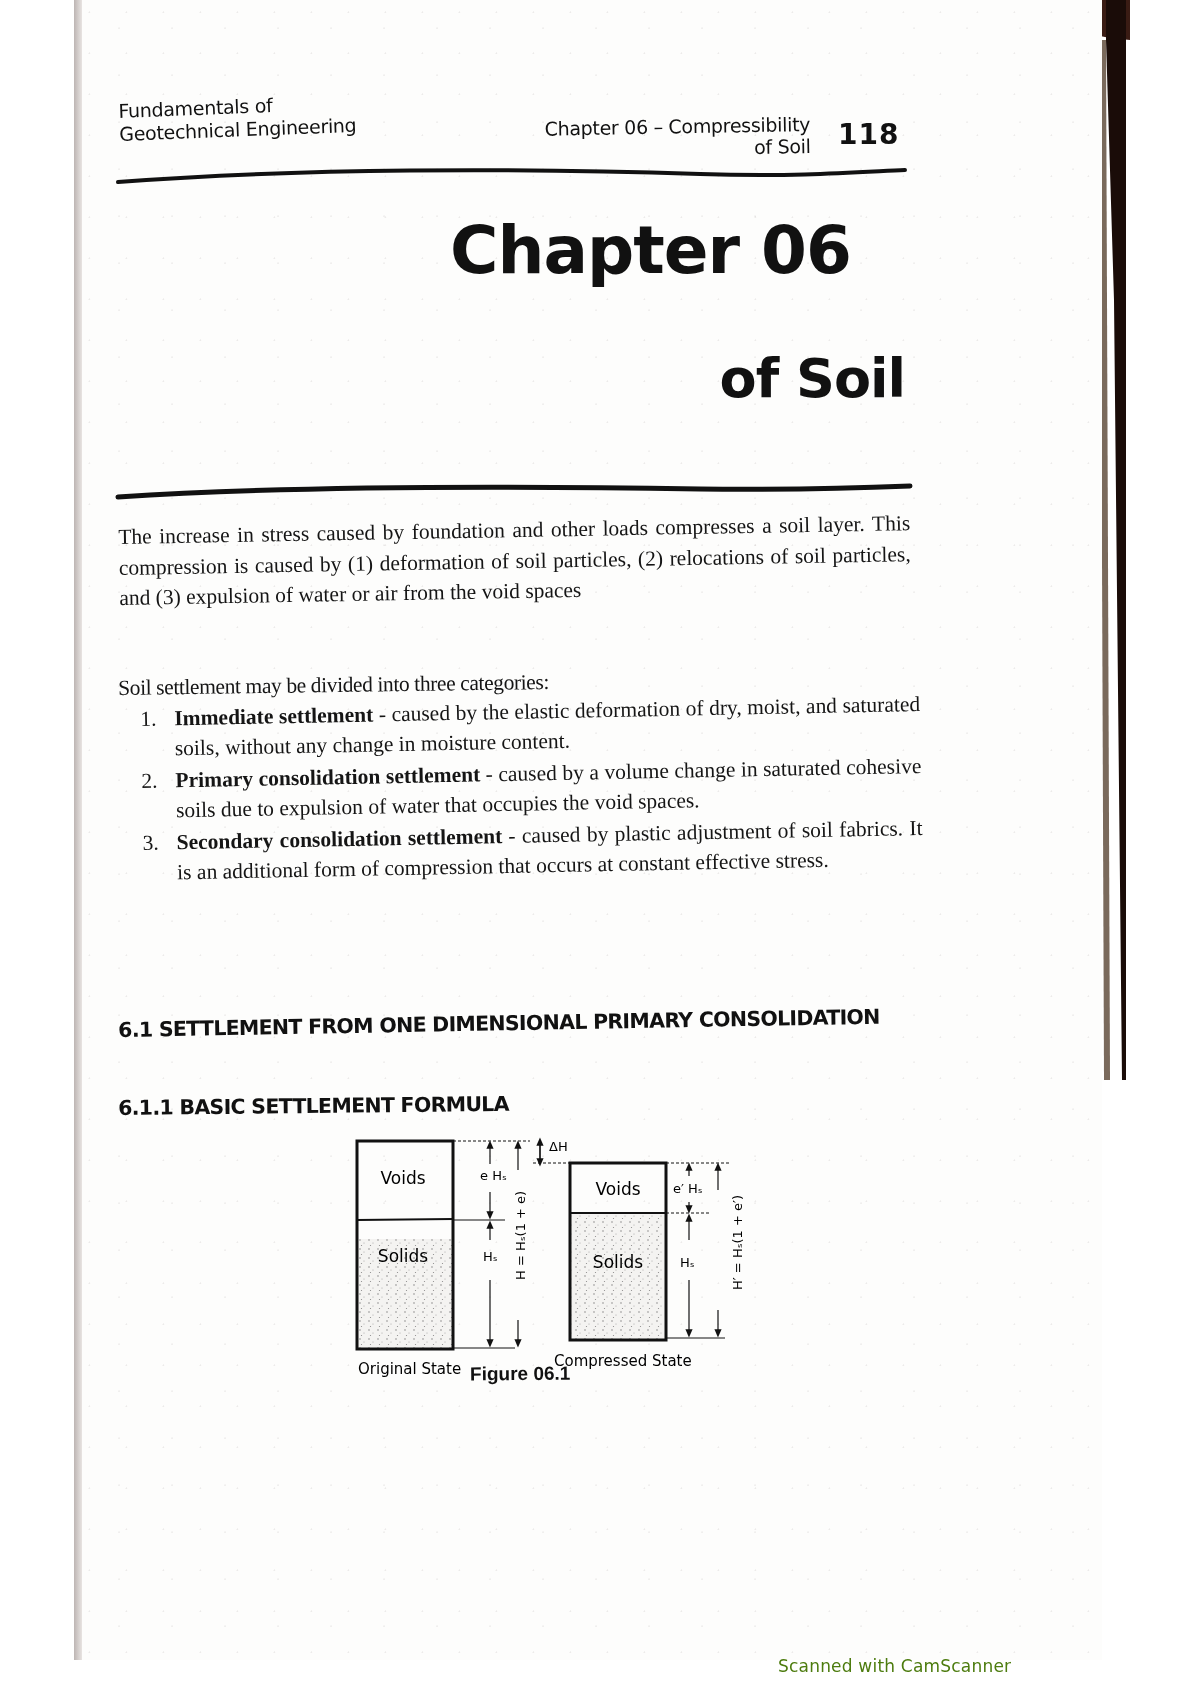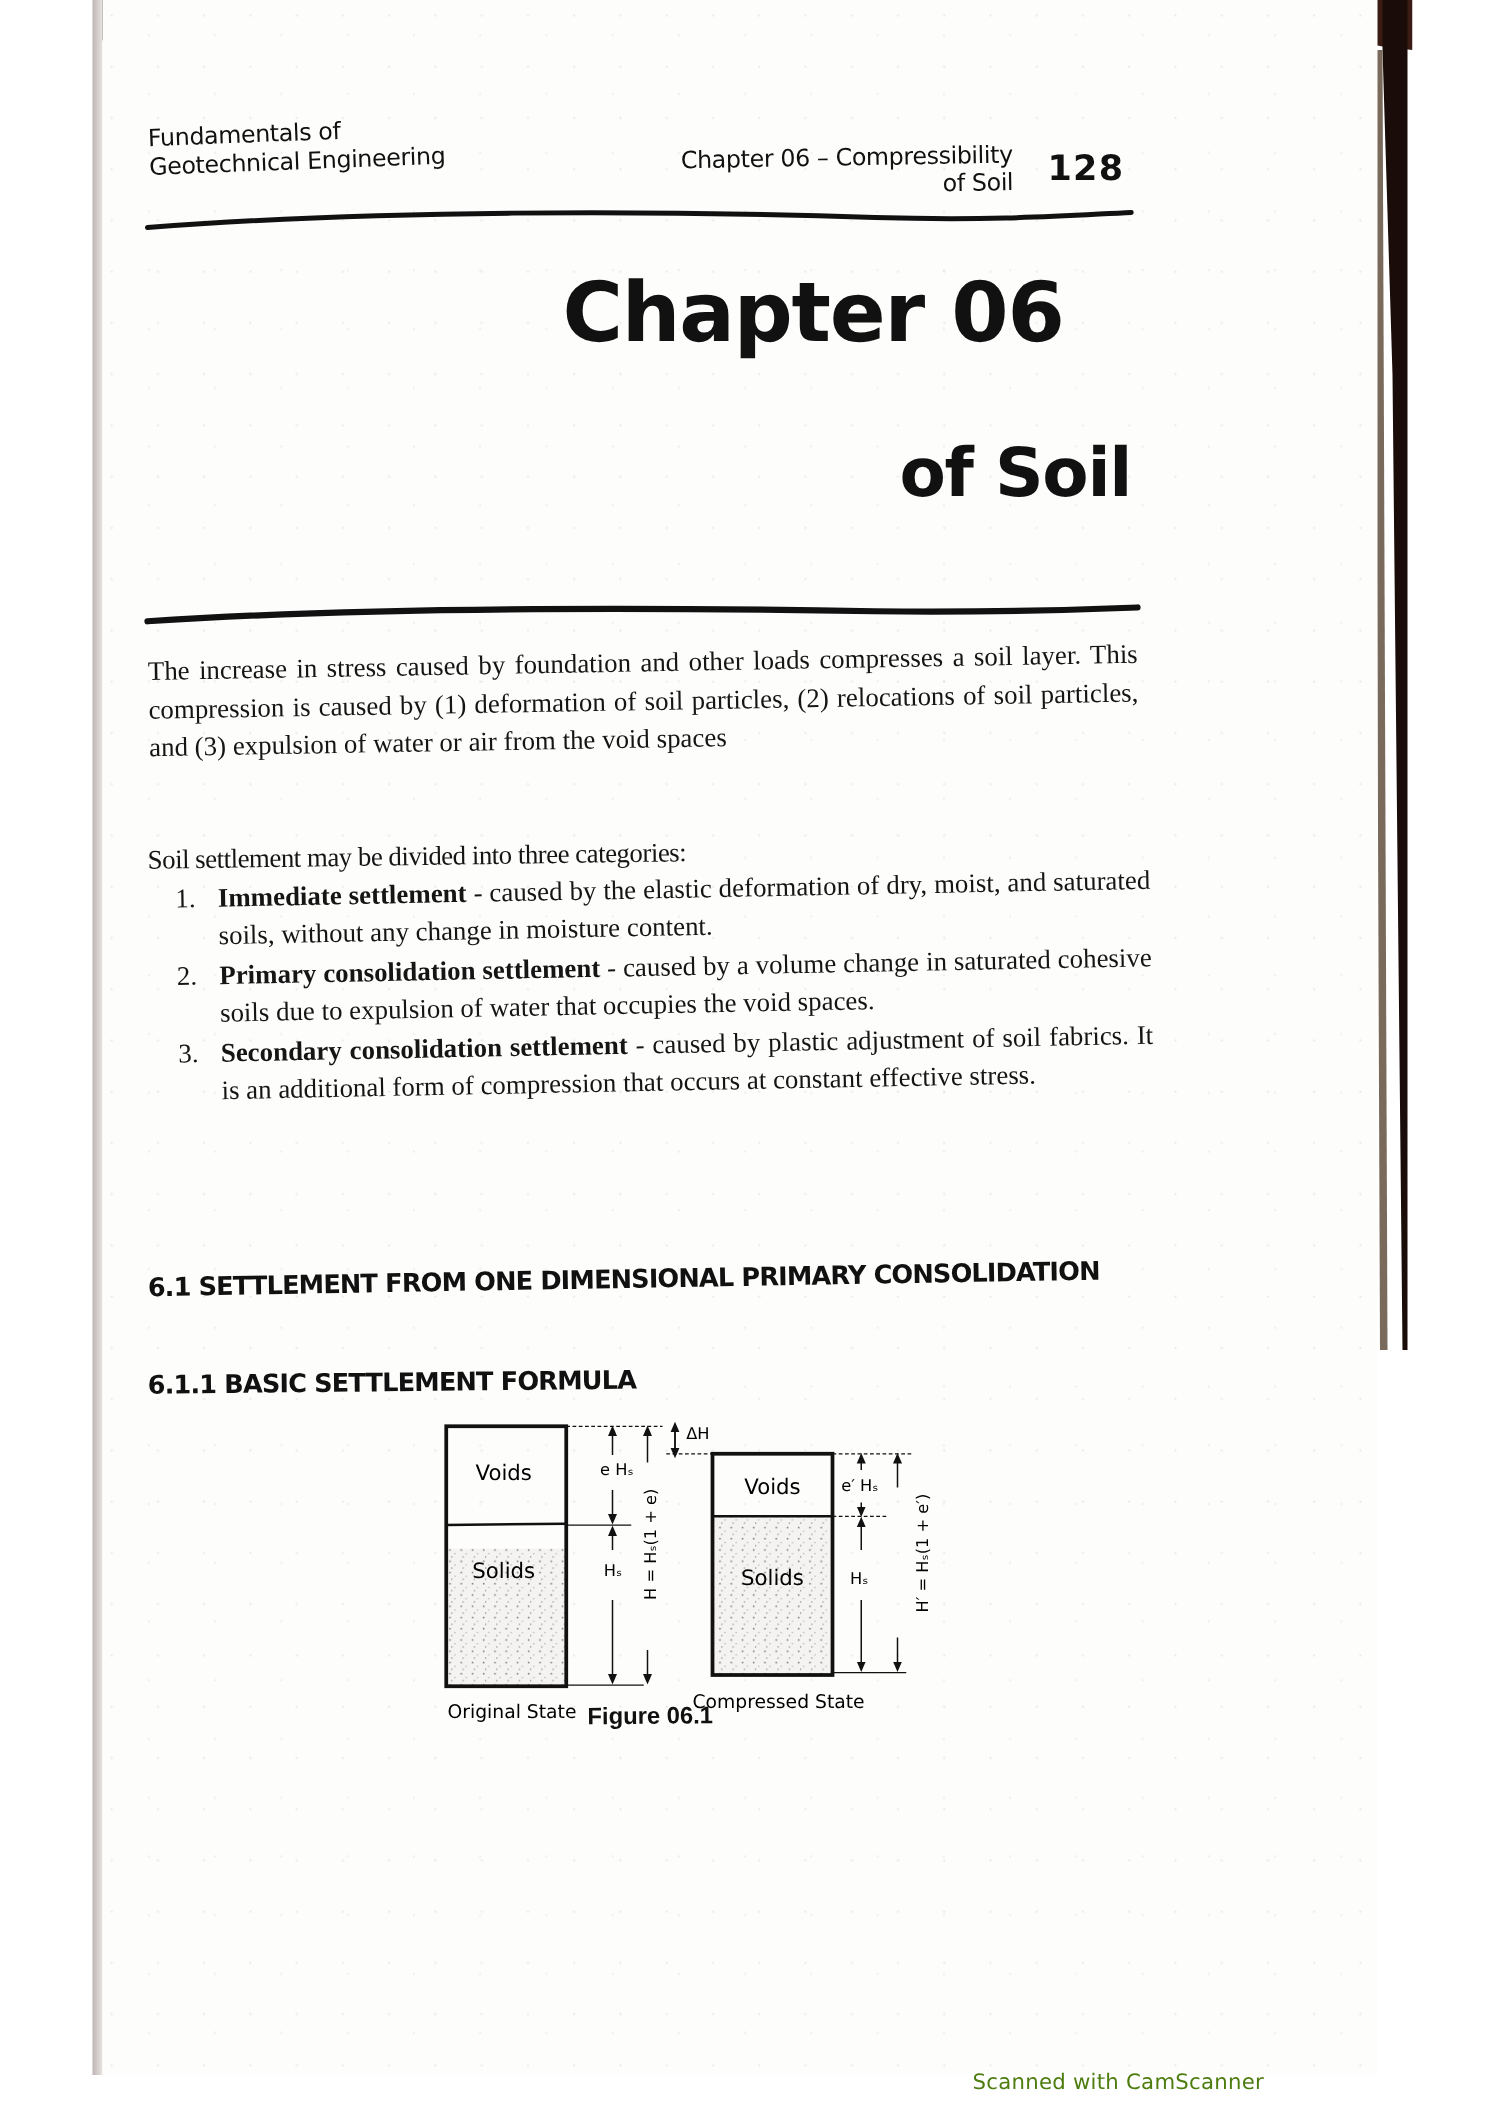--- a/index.html
+++ b/index.html
@@ -121,21 +121,21 @@
 </div>
 
 <div class="hdr-left">
   <div>Fundamentals of</div>
   <div>Geotechnical Engineering</div>
 </div>
 <div class="hdr-right">
   <div>Chapter 06 – Compressibility</div>
   <div>of Soil</div>
 </div>
-<div class="page-num">128</div>
+<div class="page-num">118</div>
 
 <svg class="rule-svg" width="1200" height="1698">
   <path d="M118 182 C300 168 520 168 700 174 C800 177 860 172 905 170" stroke="#111" stroke-width="4" fill="none" stroke-linecap="round"></path>
   <path d="M118 497 C300 485 520 486 700 489 C800 490 860 488 910 486" stroke="#111" stroke-width="5" fill="none" stroke-linecap="round"></path>
 </svg>
 
 <div class="chapter-num">Chapter 06</div>
 <div class="chapter-title">
   <div>of Soil</div>
 </div>

